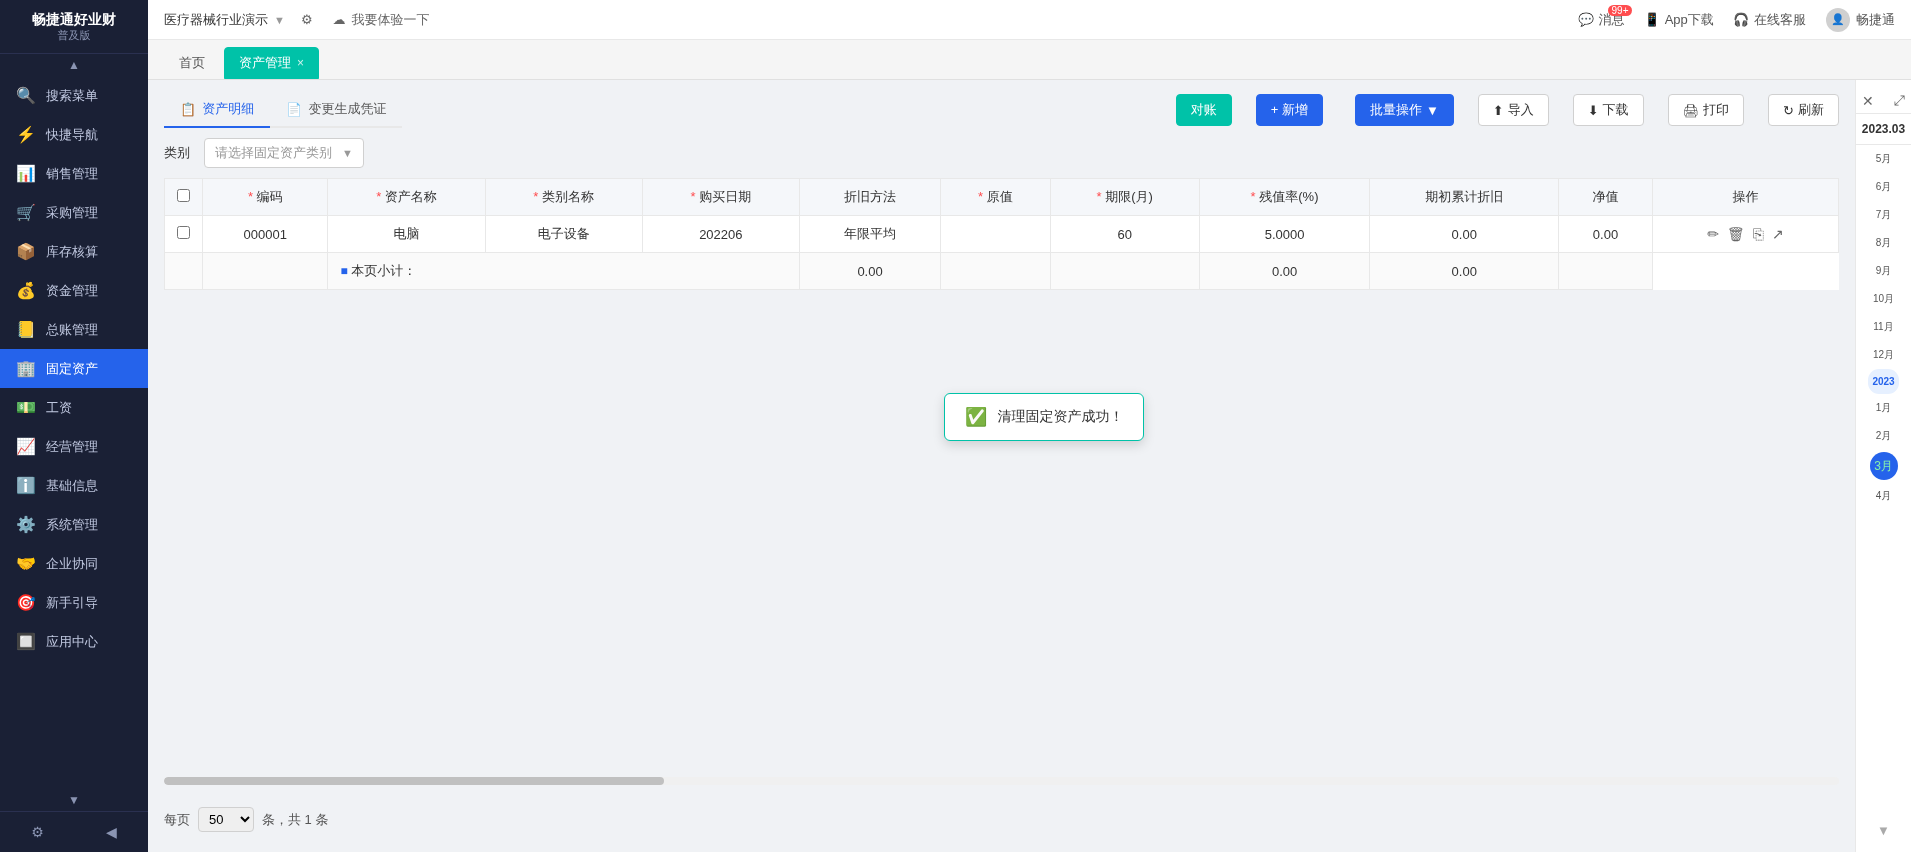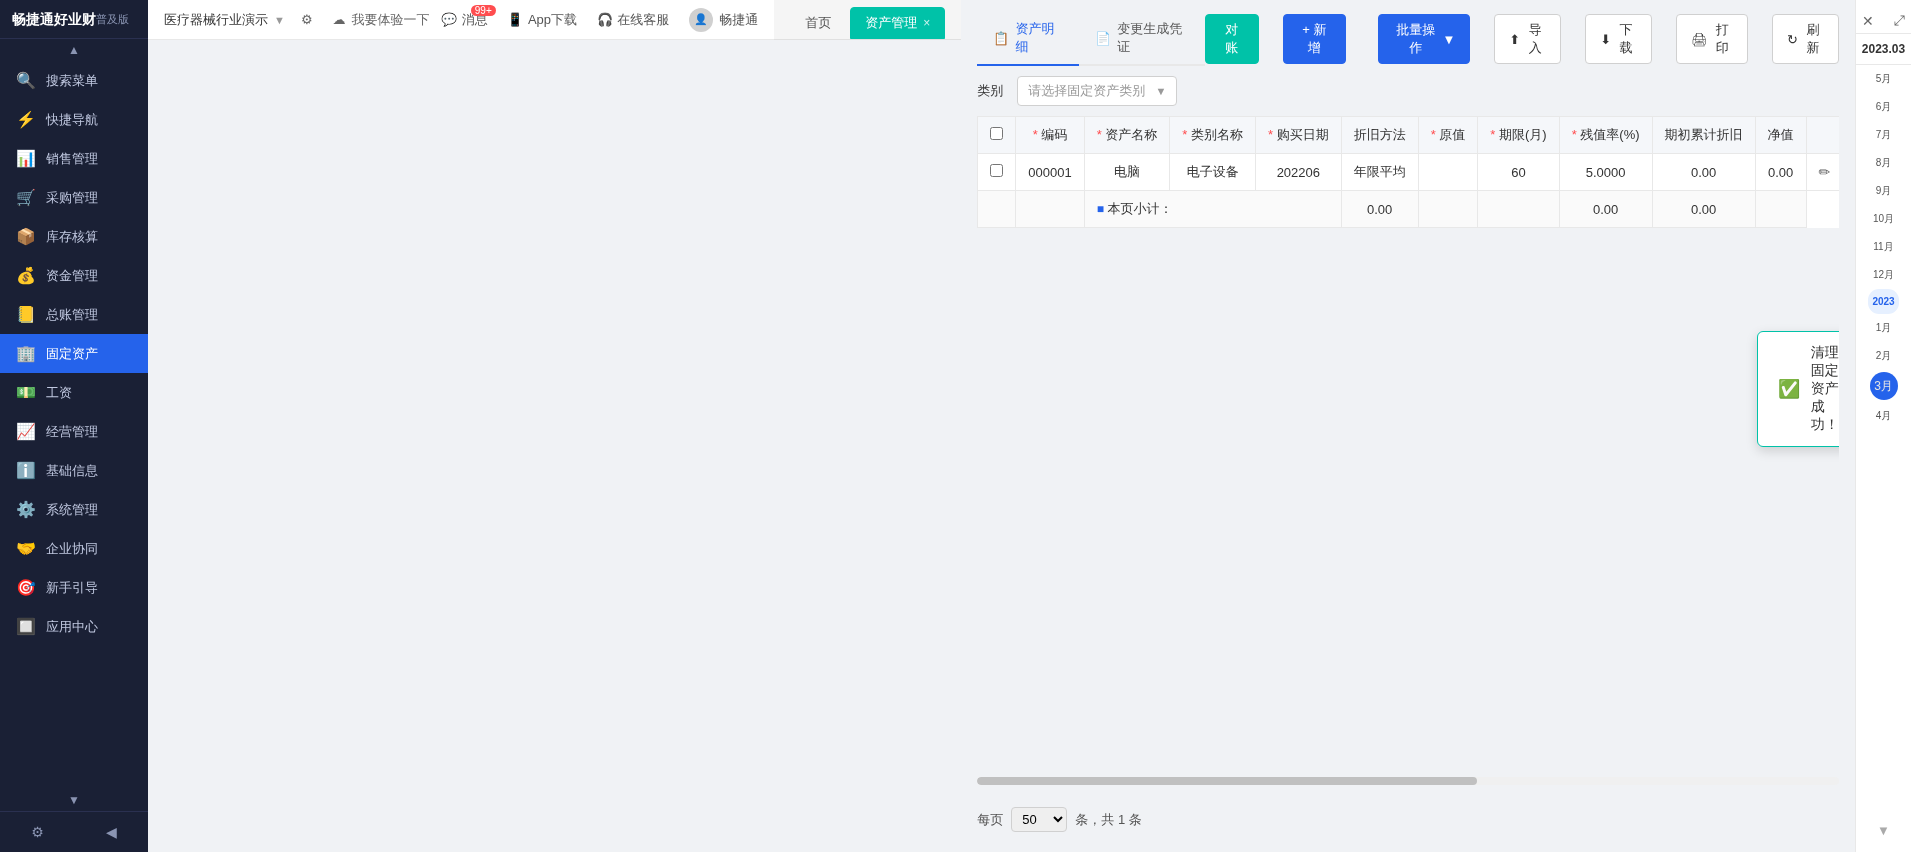--- a/index.html
+++ b/index.html
@@ -10,21 +10,21 @@
       width: 148px;
       background: #1a2035;
       display: flex;
       flex-direction: column;
       height: 100%;
       flex-shrink: 0;
     }
     .sidebar-logo {
       padding: 10px 12px;
       display: flex;
-      flex-direction: row;
+      flex-direction: column;
       align-items: center;
       border-bottom: 1px solid #2a3050;
     }
     .sidebar-logo-title {
       color: #fff;
       font-size: 14px;
       font-weight: bold;
       line-height: 1.3;
     }
     .sidebar-logo-sub {
@@ -58,21 +58,21 @@
       padding: 8px 0;
       display: flex;
       justify-content: space-around;
     }
     .sidebar-bottom-btn { color: #8a94b2; cursor: pointer; font-size: 14px; padding: 4px 8px; }
 
     
     .main {
       flex: 1;
       display: flex;
-      flex-direction: row;
+      flex-direction: column;
       overflow: hidden;
     }
 
     
     .topbar {
       background: #fff;
       height: 40px;
       display: flex;
       align-items: center;
       padding: 0 16px;
@@ -610,19 +610,19 @@
           <div class="month-item">6月</div>
           <div class="month-item">7月</div>
           <div class="month-item">8月</div>
           <div class="month-item">9月</div>
           <div class="month-item">10月</div>
           <div class="month-item">11月</div>
           <div class="month-item">12月</div>
           <div class="month-item" style="color: rgb(37, 99, 235); font-weight: bold; background: rgb(230, 240, 255); border-radius: 11px;">2023</div>
           <div class="month-item">1月</div>
           <div class="month-item">2月</div>
-          <div class="month-item active-month" style="background: rgb(37, 99, 235); color: #e5e5e5;">3月</div>
+          <div class="month-item active-month" style="background: rgb(37, 99, 235); color: #86efac;">3月</div>
           <div class="month-item">4月</div>
         </div>
       <div class="right-panel-down-arrow">▼</div>
     </div>
   </div>
 </div>
 
 </body></html>

